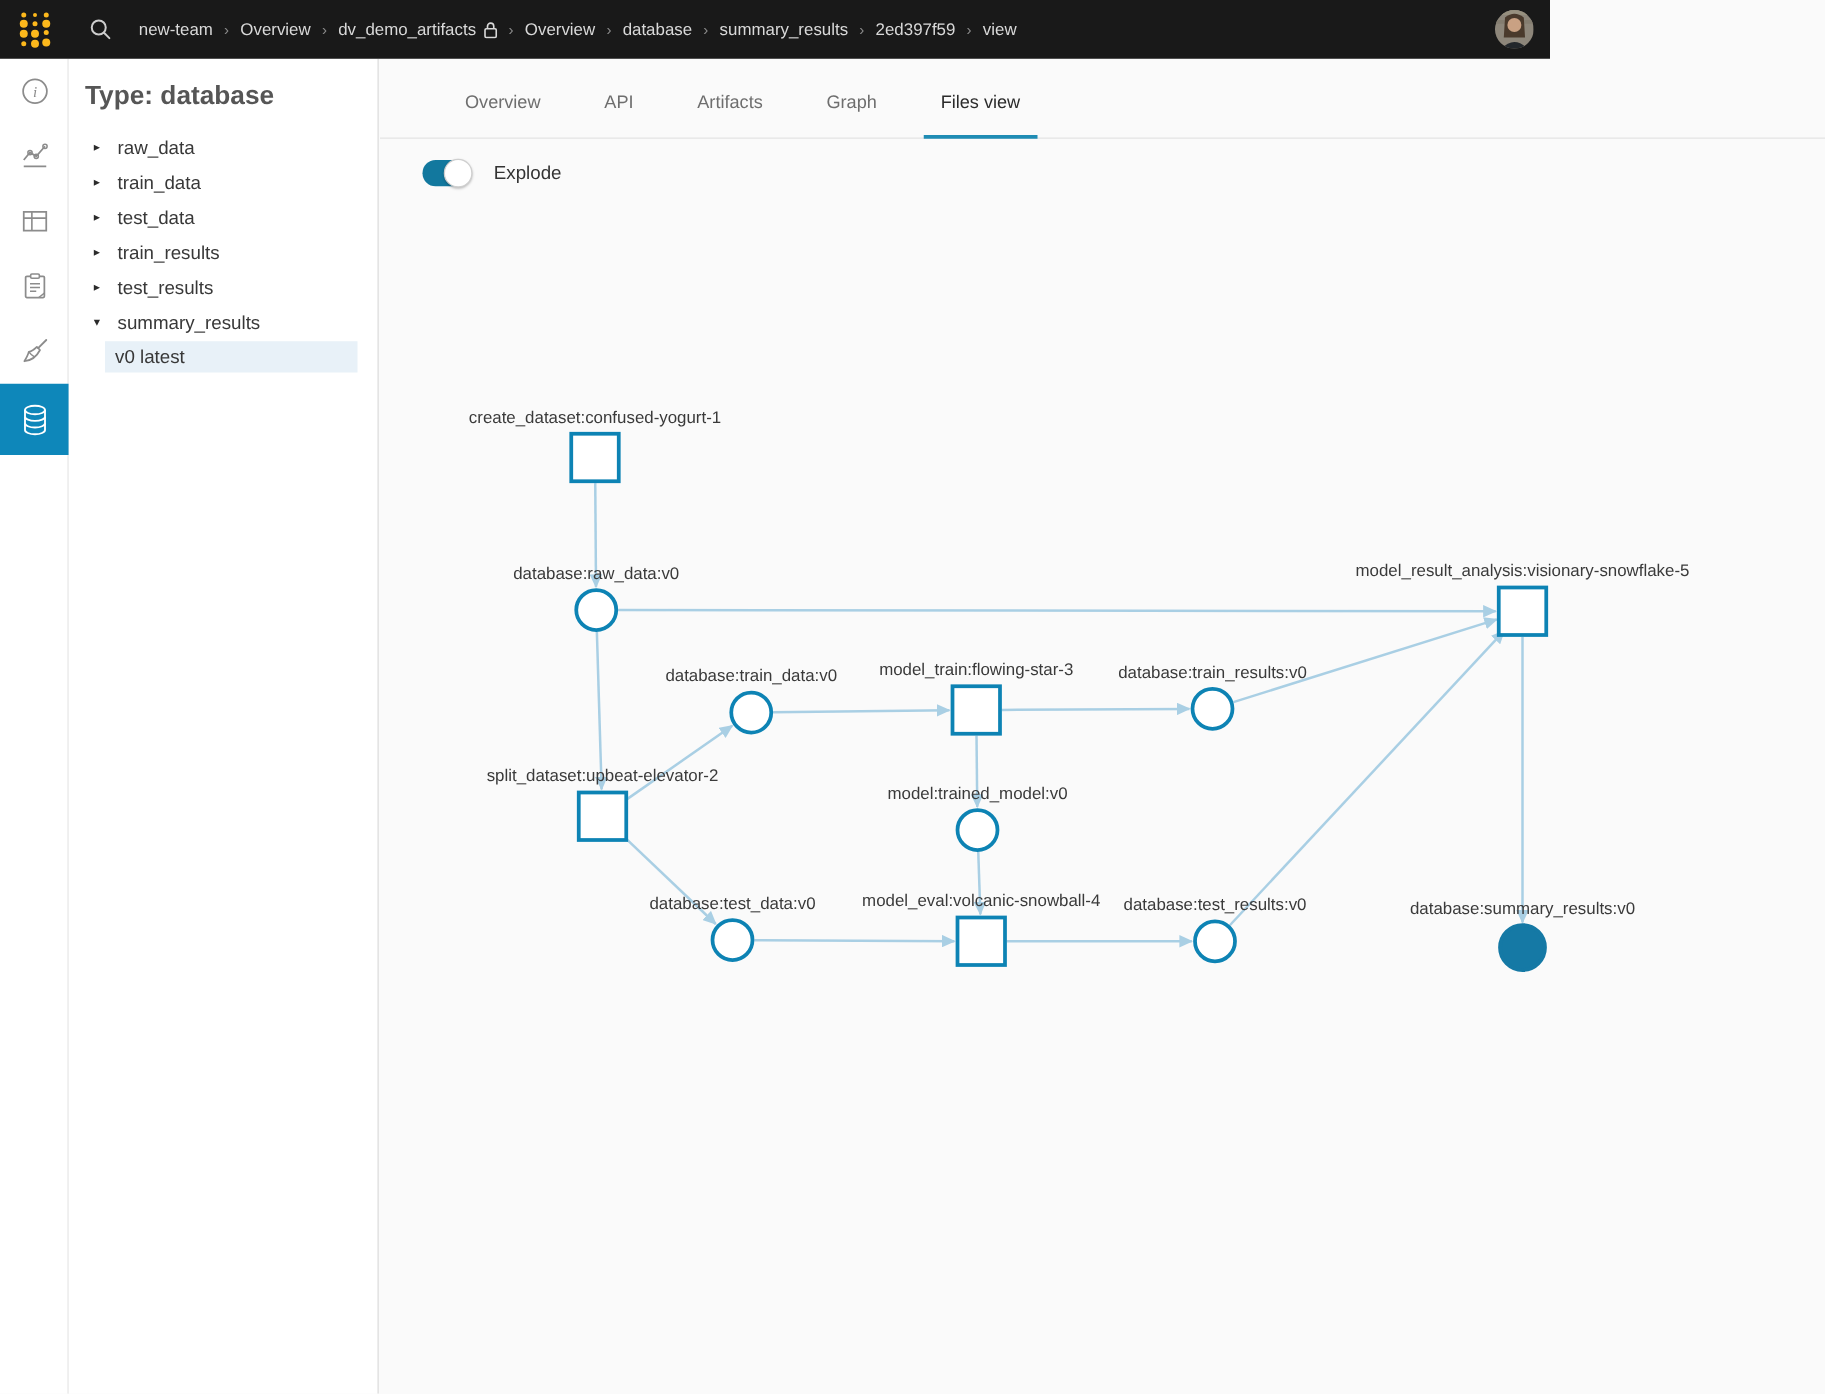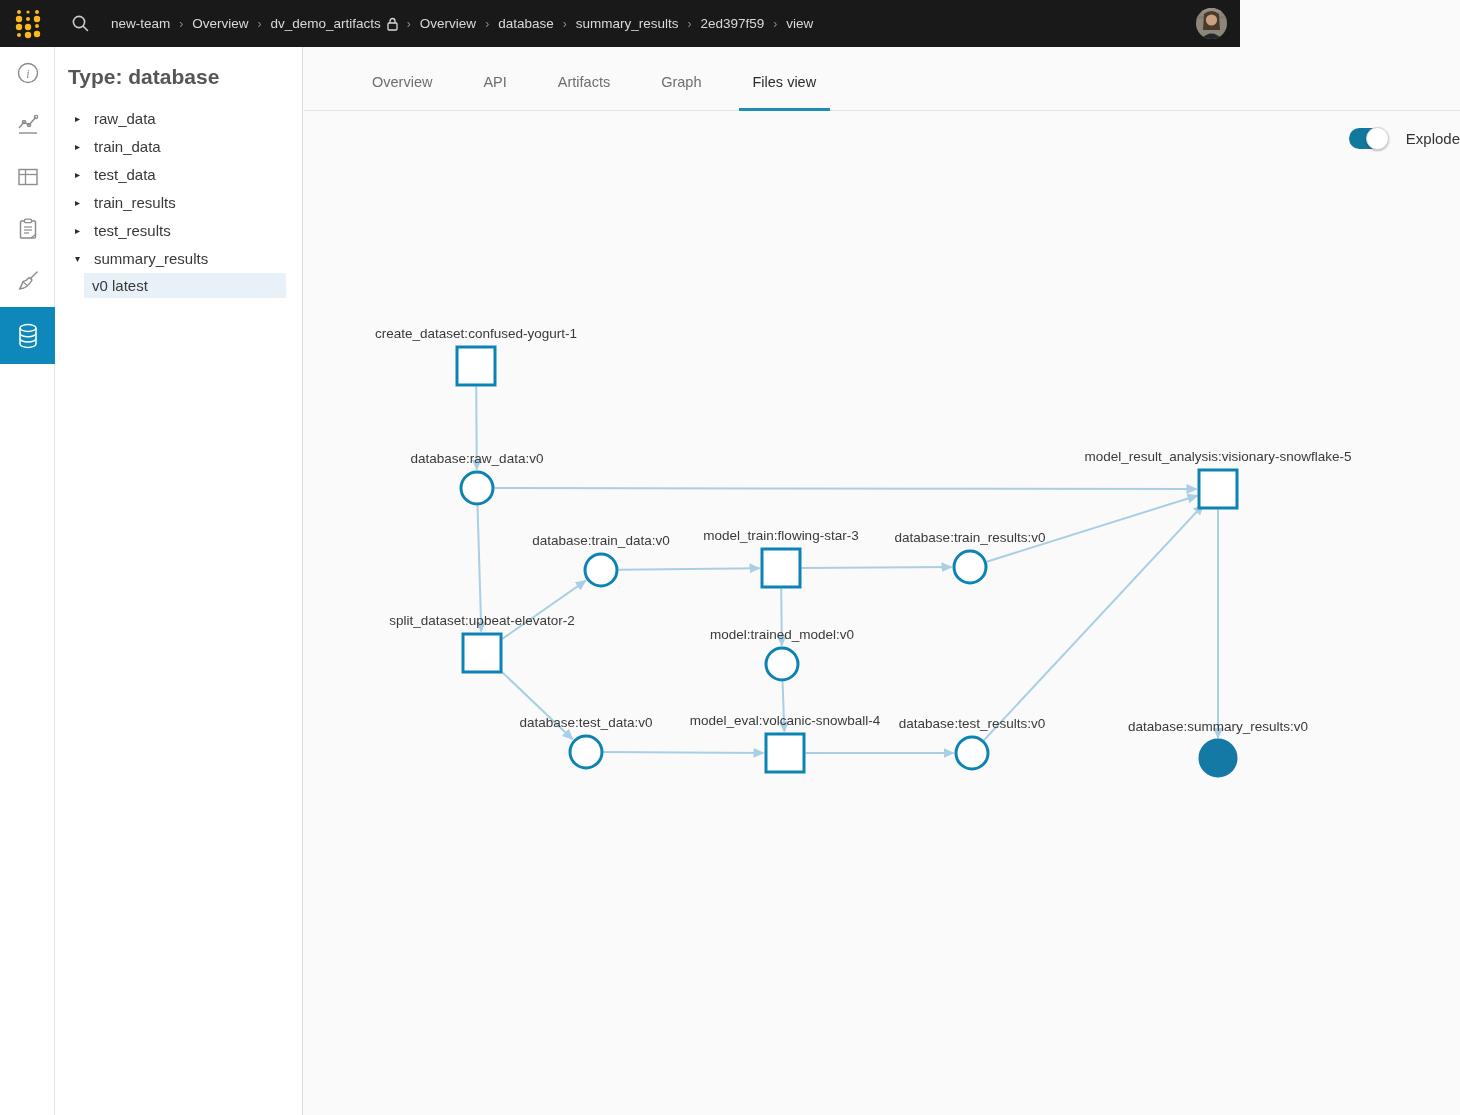--- a/index.html
+++ b/index.html
@@ -39,21 +39,21 @@
 
   
   .main { position:absolute; top:47px; left:304px; width:1156px; height:1068px; z-index:3; }
   .tabbar { height:64px; display:flex; align-items:flex-end; padding-left:64px;
             border-bottom:1px solid #e4e4e4;text-align:center; }
   .tab { position:relative; font-size:14.5px; color:#6e6e6e; padding:0 4px 20px 4px;
          margin-right:43px; cursor:pointer; }
   .tab.active { color:#2b2b2b; }
   .tab.active::after { content:""; position:absolute; left:-10px; right:-10px; bottom:-1px;
                        height:3px; background:#1f8cb4; }
-  .toolbar { display:flex; align-items:center; padding:17px 0 0 34px;justify-content:flex-end; }
+  .toolbar { display:flex; align-items:center; padding:17px 0 0 34px; }
   .toggle { width:38px; height:21px; border-radius:11px; background:#12789e; position:relative; cursor:pointer; }
   .toggle .knob { position:absolute; top:-1px; right:-2px; width:23px; height:23px; border-radius:50%;
                   background:#fff; border:1px solid #cfcfcf; box-shadow:0 1px 2px rgba(0,0,0,.25); }
   .toggle-label { margin-left:19px; font-size:15px; color:#333; }
 
   
   #graph { position:absolute; top:0; left:0; z-index:2; }
   .iconsvg { display:block; }
 </style>
 </head>

